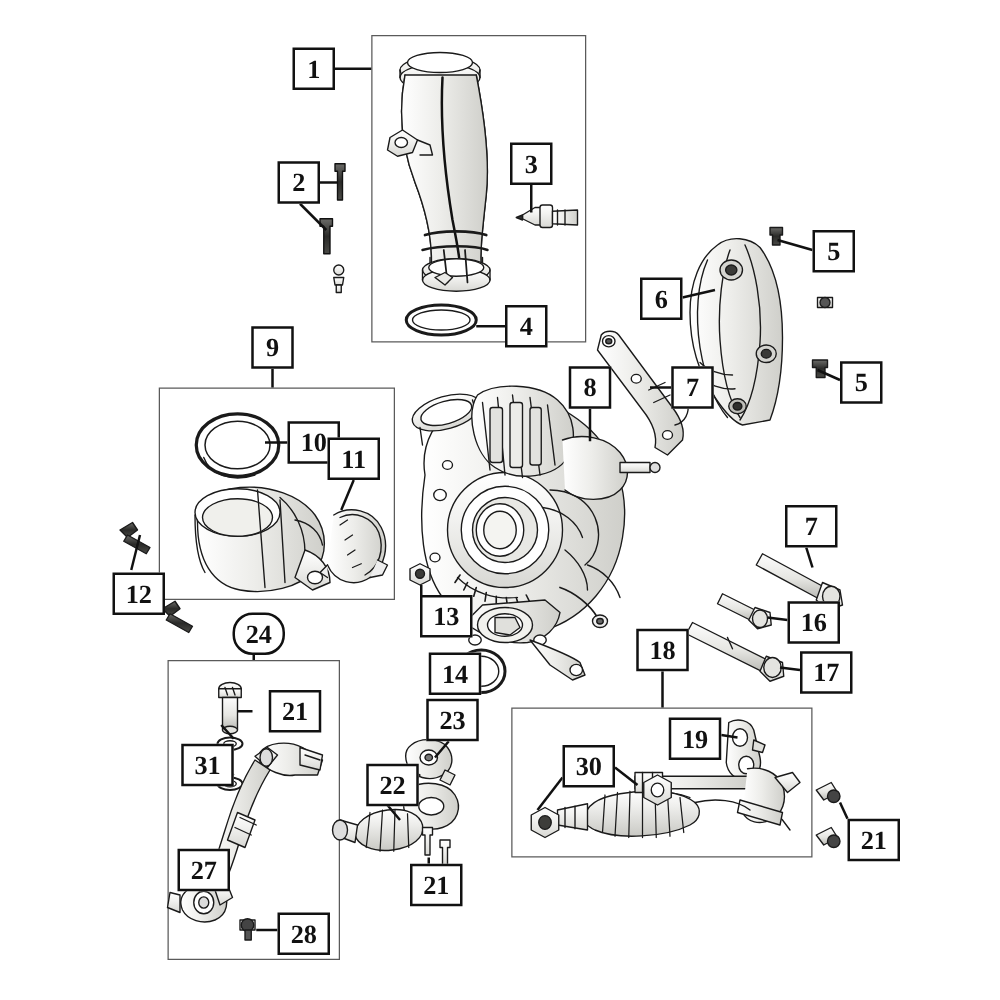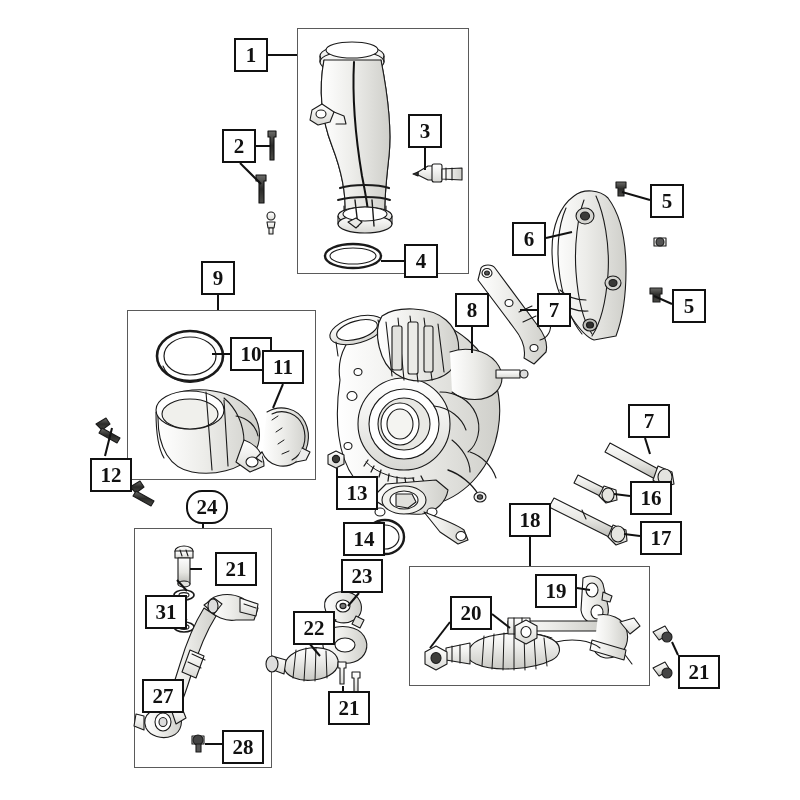--- a/index.html
+++ b/index.html
@@ -441,21 +441,21 @@
   <div class="callout w2" style="left:230px;top:337px;">10</div>
   <div class="callout w2" style="left:262px;top:350px;">11</div>
   <div class="callout w2" style="left:90px;top:458px;">12</div>
   <div class="callout w2" style="left:336px;top:476px;">13</div>
   <div class="callout w2" style="left:343px;top:522px;">14</div>
   <div class="callout w2" style="left:628px;top:404px;">7</div>
   <div class="callout w2" style="left:630px;top:481px;">16</div>
   <div class="callout w2" style="left:640px;top:521px;">17</div>
   <div class="callout w2" style="left:509px;top:503px;">18</div>
   <div class="callout w2" style="left:535px;top:574px;">19</div>
-  <div class="callout w2" style="left:450px;top:596px;">20</div>
+  <div class="callout w2" style="left:450px;top:596px;">30</div>
   <div class="callout w2" style="left:328px;top:691px;">21</div>
   <div class="callout w2" style="left:678px;top:655px;">21</div>
   <div class="callout w2" style="left:293px;top:611px;">22</div>
   <div class="callout w2" style="left:341px;top:559px;">23</div>
   <div class="callout w2" style="left:186px;top:490px;border-radius:16px;">24</div>
   <div class="callout w2" style="left:215px;top:552px;">21</div>
   <div class="callout w2" style="left:145px;top:595px;">31</div>
   <div class="callout w2" style="left:142px;top:679px;">27</div>
   <div class="callout w2" style="left:222px;top:730px;">28</div>
 

